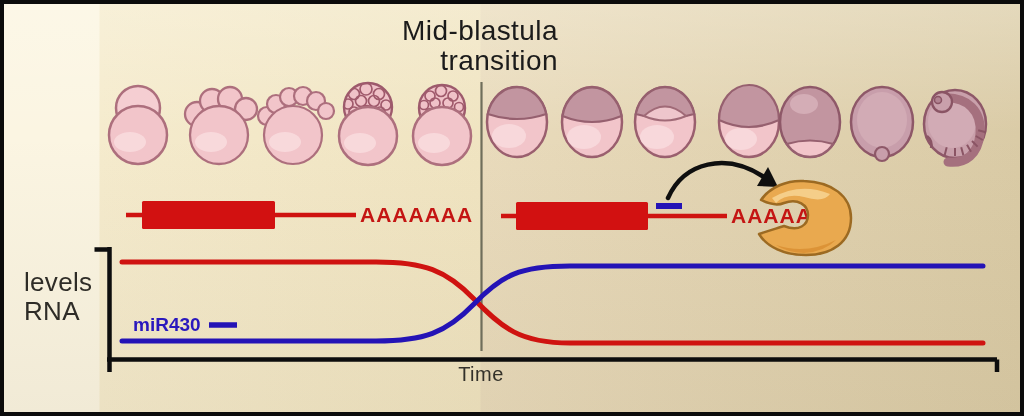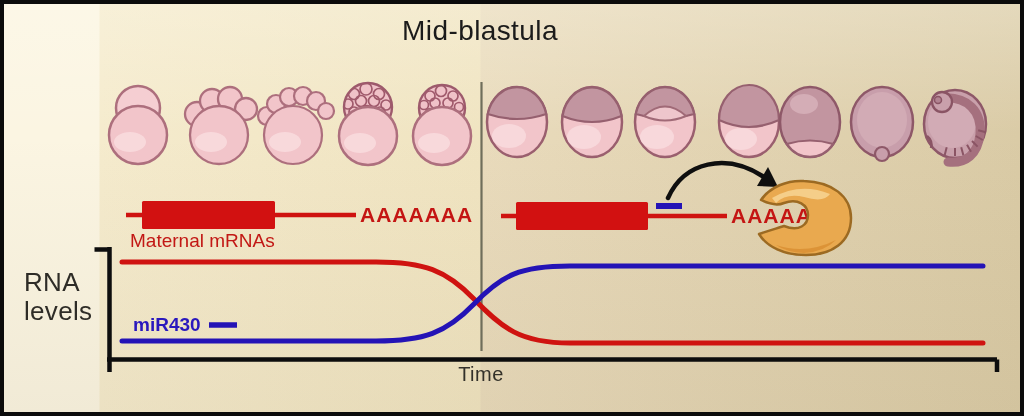--- a/index.html
+++ b/index.html
@@ -196,25 +196,25 @@
                C795,228 804,221 804,211
                C804,201 794,194 780,199
                C773,202 765,200 757,196 Z" fill="#e9a94f" stroke="#9c6a22" stroke-width="2.5" stroke-linejoin="round"></path>
       <path d="M768,194 Q796,178 826,190 Q820,199 800,193 Q782,189 772,199 Z" fill="#f6d28f" opacity=".9"></path>
       <path d="M772,241 Q802,251 832,236 Q820,248 800,249 Q782,248 772,241 Z" fill="#d98f33" opacity=".85"></path>
     </g>
   </svg>
 
   <div class="txt title">
     <div>Mid-blastula</div>
+    <div>transition</div>
   </div>
 
-  <div class="txt maternal">Maternal mRNAs</div>
 
   <div class="txt mir430">miR430</div>
 
   <div class="txt rna-levels">
+    <div>levels</div>
     <div>RNA</div>
-    <div>levels</div>
   </div>
 
   <div class="txt time">Time</div>
 </div>
 
 </body></html>

